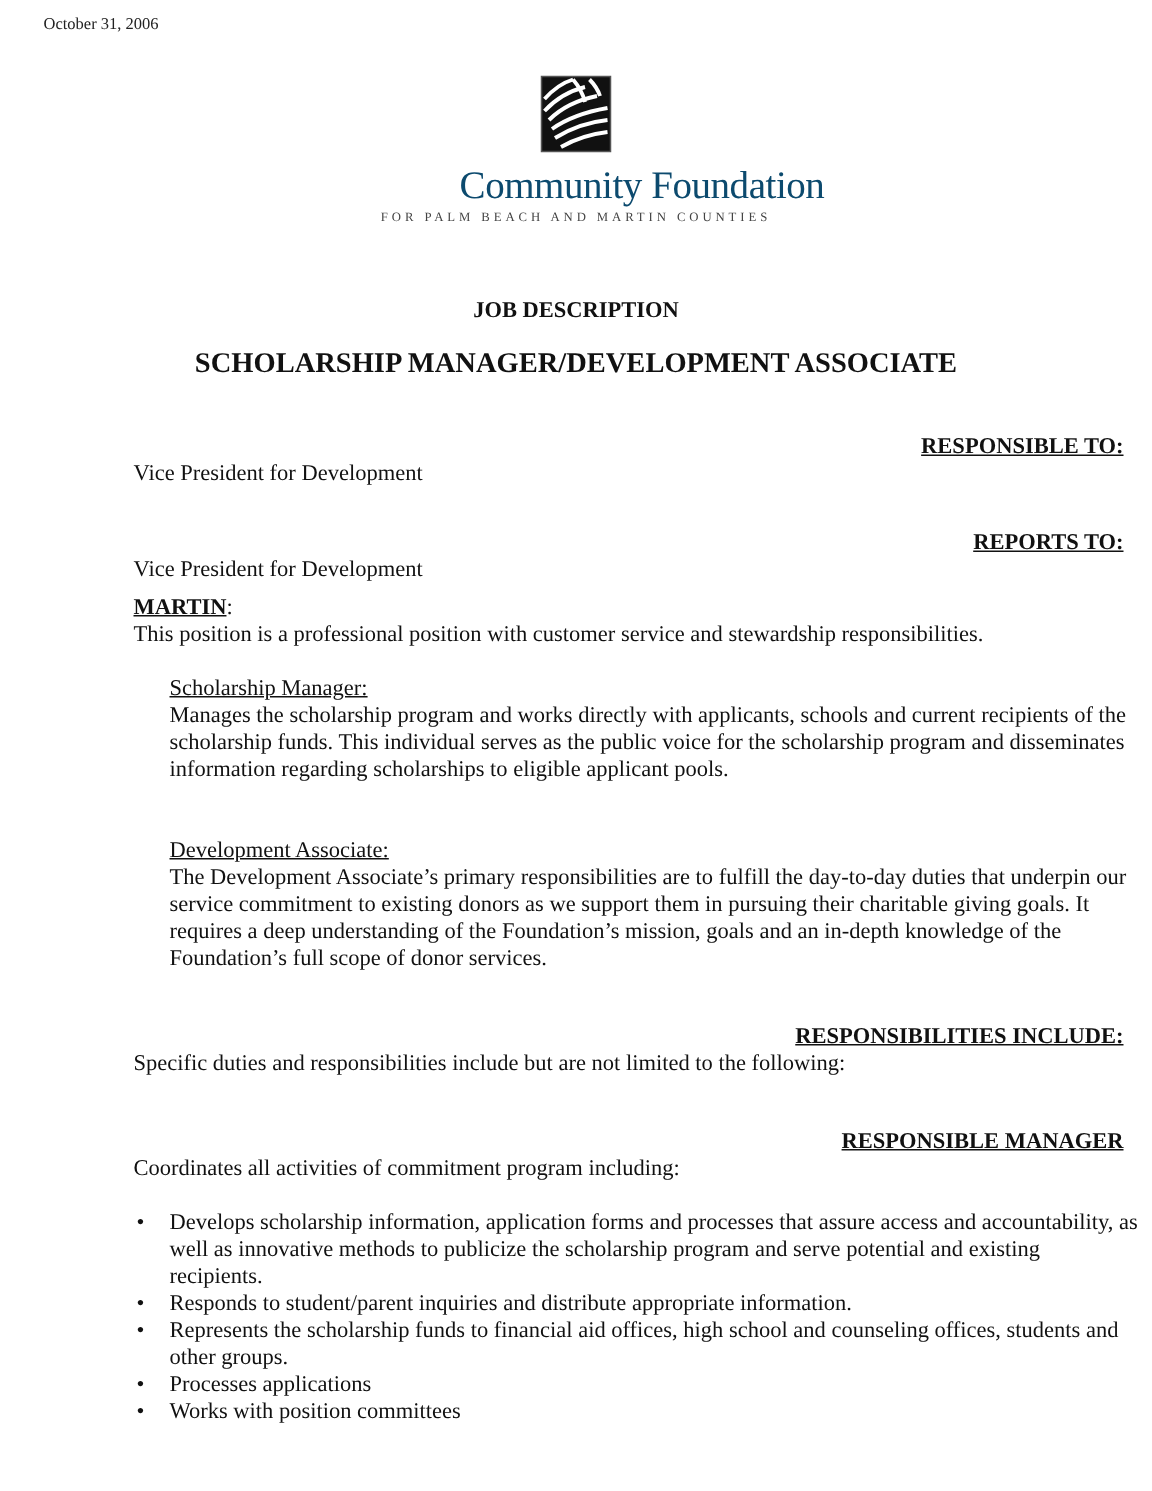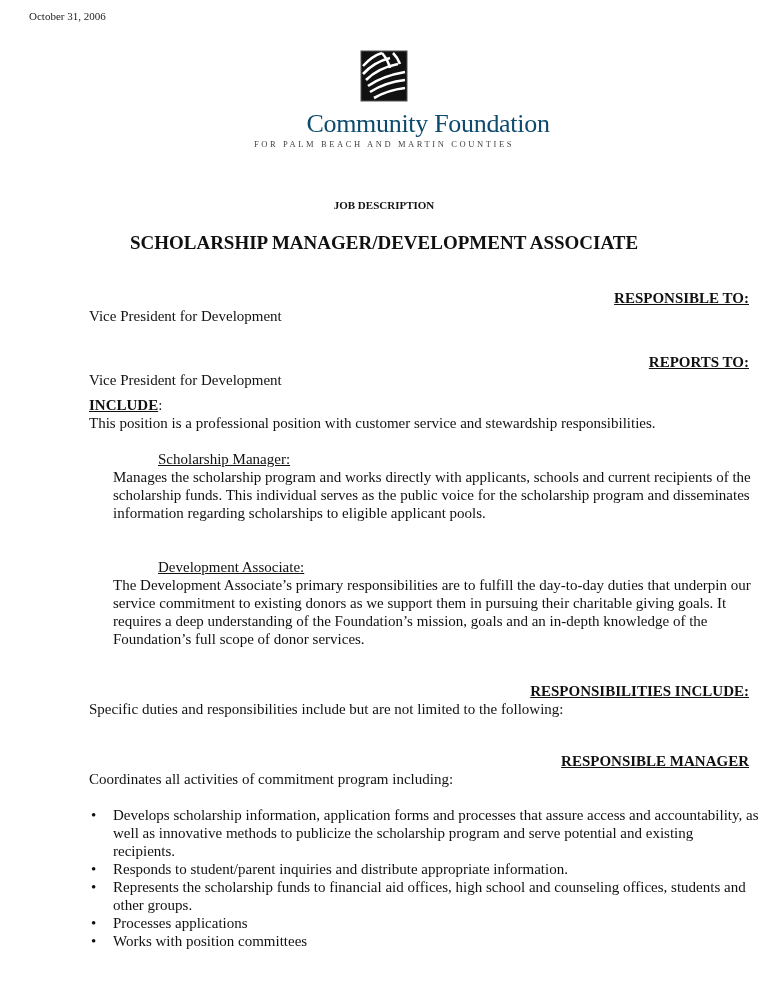--- a/index.html
+++ b/index.html
@@ -7,26 +7,26 @@
     width: 768px; height: 994px; position: relative; overflow: hidden;
     font-family: "Liberation Serif", "DejaVu Serif", serif;
     color: #111111;
   }
   .abs { position: absolute; }
   .date { left: 29px; top: 10px; font-size: 11px; color: #222; }
   .logo-wrap { left: 0; width: 768px; top: 50px; text-align: center; }
   .logo-icon { display: inline-block; width: 48px; height: 52px; }
   .logo-name { left: 0; width: 768px; top: 109px; text-align: center; font-size: 26px; color: #0c4a6e; letter-spacing: -0.3px; margin-left: 44px; }
   .logo-sub { left: 0; width: 768px; top: 139px; text-align: center; font-size: 8.5px; letter-spacing: 2.6px; color: #444; }
-  .job-desc { left: 0; width: 768px; top: 199px; text-align: center; font-weight: bold; font-size: 11px; }
+  .job-desc { left: 0; width: 768px; top: 199px; text-align: center; font-weight: bold; font-size: 15px; }
   .job-title { left: 0; width: 768px; top: 232px; text-align: center; font-weight: bold; font-size: 19px; }
   .section { left: 89px; width: 660px; font-size: 15px; line-height: 18px; }
   .hdr { font-weight: bold; text-decoration: underline; text-align: right; }
   .sub { left: 113px; width: 640px; font-size: 15px; line-height: 18px; }
-  .subhdr { text-decoration: underline; margin-left: 45px; }
+  .subhdr { text-decoration: underline; }
   ul.bullets { margin: 0; padding: 0; list-style: none; }
   ul.bullets li { position: relative; padding-left: 24px; }
   ul.bullets li .dot { position: absolute; left: 2px; top: 0; }
 </style>
 </head>
 <body>
 
 <div class="abs date">October 31, 2006</div>
 
 <div class="abs logo-wrap">
@@ -56,21 +56,21 @@
   <div class="hdr">RESPONSIBLE TO:</div>
   <div>Vice President for Development</div>
 </div>
 
 <div class="abs section" style="top:343px;margin-top:10px;">
   <div class="hdr">REPORTS TO:</div>
   <div>Vice President for Development</div>
 </div>
 
 <div class="abs section" style="top:396px;">
-  <div><span class="hdr">INCLUDE</span><span>:</span></div>
+  <div><span class="hdr">MARTIN</span><span>:</span></div>
   <div>This position is a professional position with customer service and stewardship responsibilities.</div>
 </div>
 
 <div class="abs sub" style="top:450px;">
   <div class="subhdr">Scholarship Manager:</div>
   <div>Manages the scholarship program and works directly with applicants, schools and current recipients of the scholarship funds.  This individual serves as the public voice for the scholarship program and disseminates information regarding scholarships to eligible applicant pools.</div>
 </div>
 
 <div class="abs sub" style="top:558px;">
   <div class="subhdr">Development Associate:</div>

